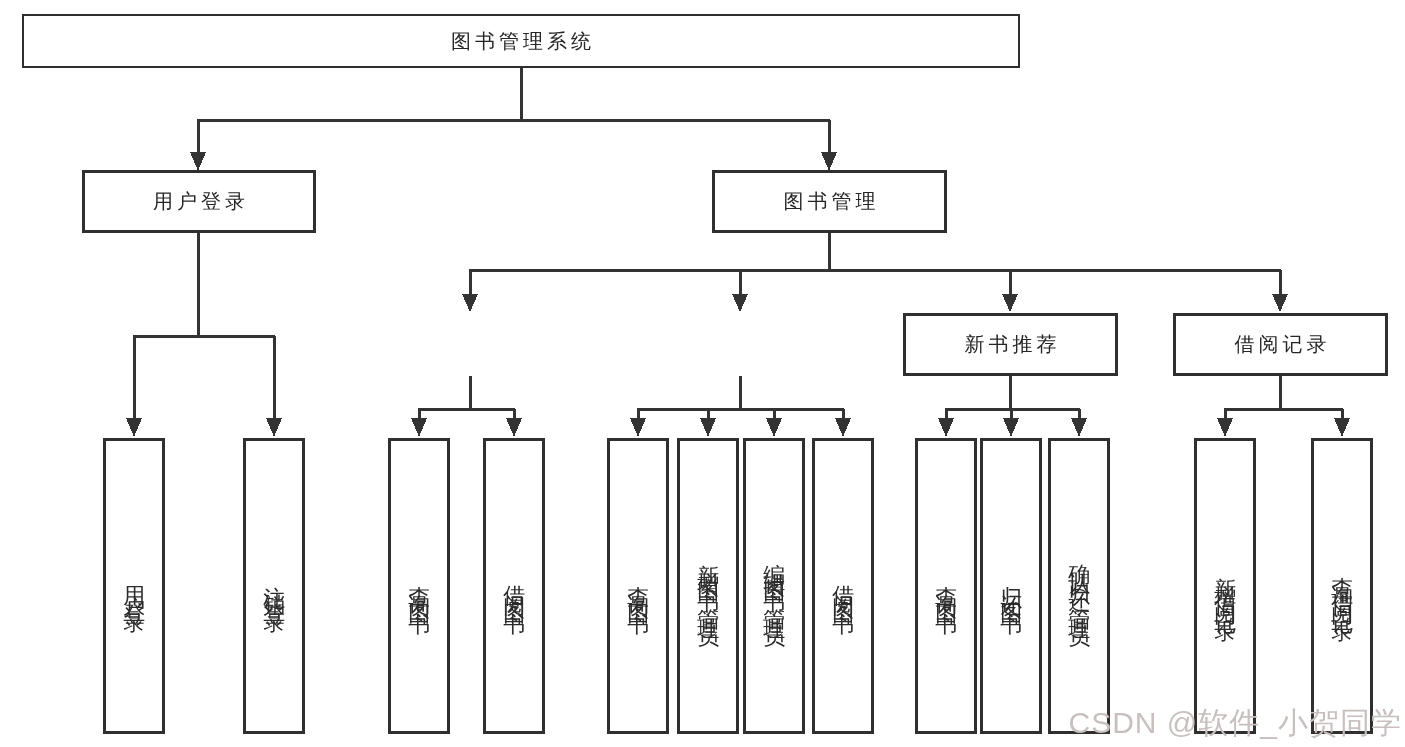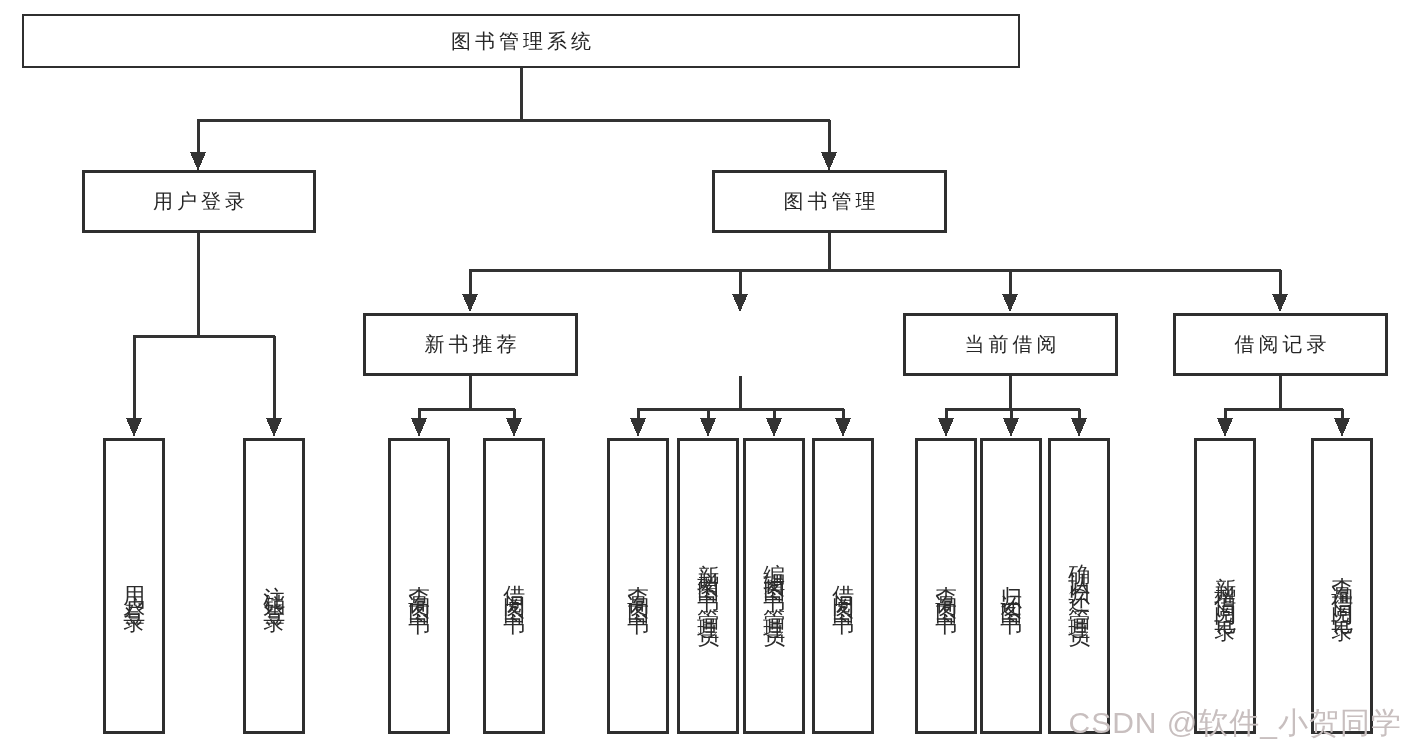--- a/index.html
+++ b/index.html
@@ -110,25 +110,22 @@
     <span>图书管理系统</span>
   </div>
 
   <div class="node hnode" style="left:82px;top:170px;width:234px;height:63px;">
     <span>用户登录</span>
   </div>
   <div class="node hnode" style="left:712px;top:170px;width:235px;height:63px;">
     <span>图书管理</span>
   </div>
 
-  <div class="node hnode" style="left:363px;top:313px;width:215px;height:63px;">
+  <div class="node hnode" style="left:903px;top:313px;width:215px;height:63px;">
     <span>新书推荐</span>
-  </div>
-  <div class="node hnode" style="left:903px;top:313px;width:215px;height:63px;">
-    <span>当前借阅</span>
   </div>
   <div class="node hnode" style="left:1173px;top:313px;width:215px;height:63px;">
     <span>借阅记录</span>
   </div>
 
   <div class="node leaf" style="left:103px;">
     <span class="vtext">用户登录</span>
   </div>
   <div class="node leaf" style="left:243px;">
     <span class="vtext">注销登录</span>

